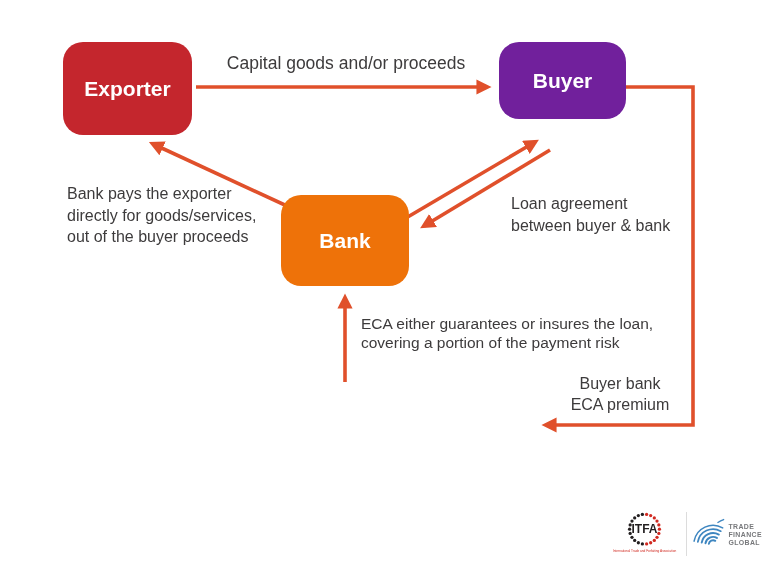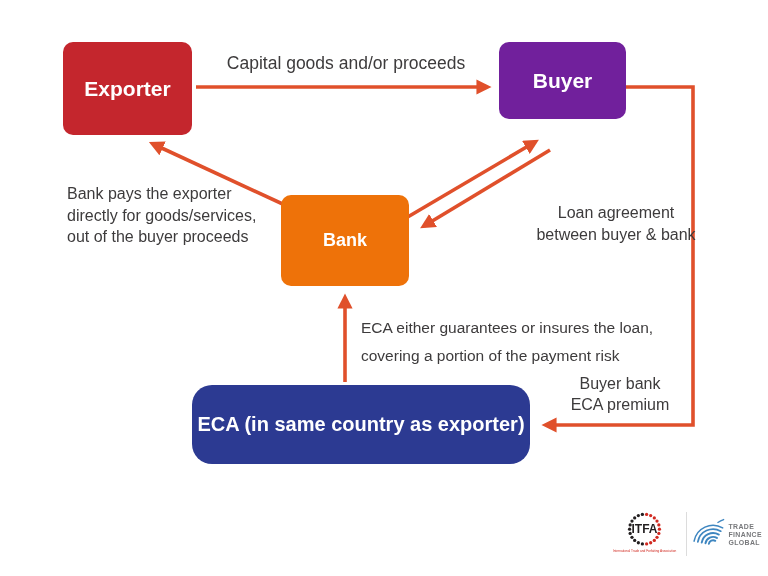--- a/index.html
+++ b/index.html
@@ -6,32 +6,32 @@
   html,body { width:768px; height:576px; background:#ffffff; overflow:hidden;
               font-family:"Liberation Sans", sans-serif; }
   #stage { position:relative; width:768px; height:576px; background:#ffffff; }
 
   
   #arrow-layer { position:absolute; left:0; top:0; width:768px; height:576px; z-index:1; }
   .flow-line { stroke:var(--c-arrow,#E0502B); stroke-width:3.6; fill:none; }
 
   
   .node { position:absolute; z-index:2; display:flex; align-items:center; justify-content:center;
-          border-radius:10px; color:#ffffff; font-weight:bold; }
+          border-radius:20px; color:#ffffff; font-weight:bold; }
   #node-exporter { left:63px;  top:42px;  width:129px; height:93px; background:var(--c-exporter,#C4262D); font-size:21px; }
   #node-buyer    { left:499px; top:42px;  width:127px; height:77px; background:var(--c-buyer,#71209C);   font-size:21px; }
-  #node-bank     { left:281px; top:195px; width:128px; height:91px; background:var(--c-bank,#EE7209);    font-size:18px; }
+  #node-bank     { left:281px; top:195px; width:128px; height:91px; background:var(--c-bank,#EE7209);    font-size:21px; }
   #node-eca      { left:192px; top:385px; width:338px; height:79px; background:var(--c-eca,#2C3A92);     font-size:20px; border-radius:20px; }
 
   
   .flow-label { position:absolute; z-index:3; color:var(--c-label-text,#3D3B3C); white-space:pre-line; }
   #label-capital-goods { left:200px; top:53px;  width:292px; text-align:center; font-size:17.5px; }
   #label-bank-pays     { left:67px;  top:183px; width:240px; font-size:16px; line-height:21.5px; }
-  #label-loan-agreement{ left:511px; top:202px; width:210px; font-size:16px; line-height:22px;text-align:center; }
-  #label-eca-guarantee { left:361px; top:314px; width:330px; font-size:15.5px; line-height:28px; }
+  #label-loan-agreement{ left:511px; top:193px; width:210px; font-size:16px; line-height:22px; }
+  #label-eca-guarantee { left:361px; top:314px; width:330px; font-size:15.5px; line-height:19px; }
   #label-buyer-premium { left:550px; top:373px; width:140px; text-align:center; font-size:16px; line-height:21px; }
 
   
   #footer-logos { position:absolute; z-index:3; left:606px; top:508px; width:160px; height:52px; display:flex; }
   #logo-divider { position:absolute; left:80px; top:4px; height:44px; width:1px; background:#DCDCDC; }
   .logo-svg { display:block; }
 </style>
 </head>
 <body>
 
@@ -52,23 +52,20 @@
   </svg>
 
   <div class="node" id="node-exporter">
     <span>Exporter</span>
   </div>
   <div class="node" id="node-buyer">
     <span>Buyer</span>
   </div>
   <div class="node" id="node-bank">
     <span>Bank</span>
-  </div>
-  <div class="node" id="node-eca">
-    <span>ECA (in same country as exporter)</span>
   </div>
 
   <div class="flow-label" id="label-capital-goods">Capital goods and/or proceeds</div>
   <div class="flow-label" id="label-bank-pays">Bank pays the exporter
 directly for goods/services,
 out of the buyer proceeds</div>
   <div class="flow-label" id="label-loan-agreement">Loan agreement
 between buyer &amp; bank</div>
   <div class="flow-label" id="label-eca-guarantee">ECA either guarantees or insures the loan,
 covering a portion of the payment risk</div>

